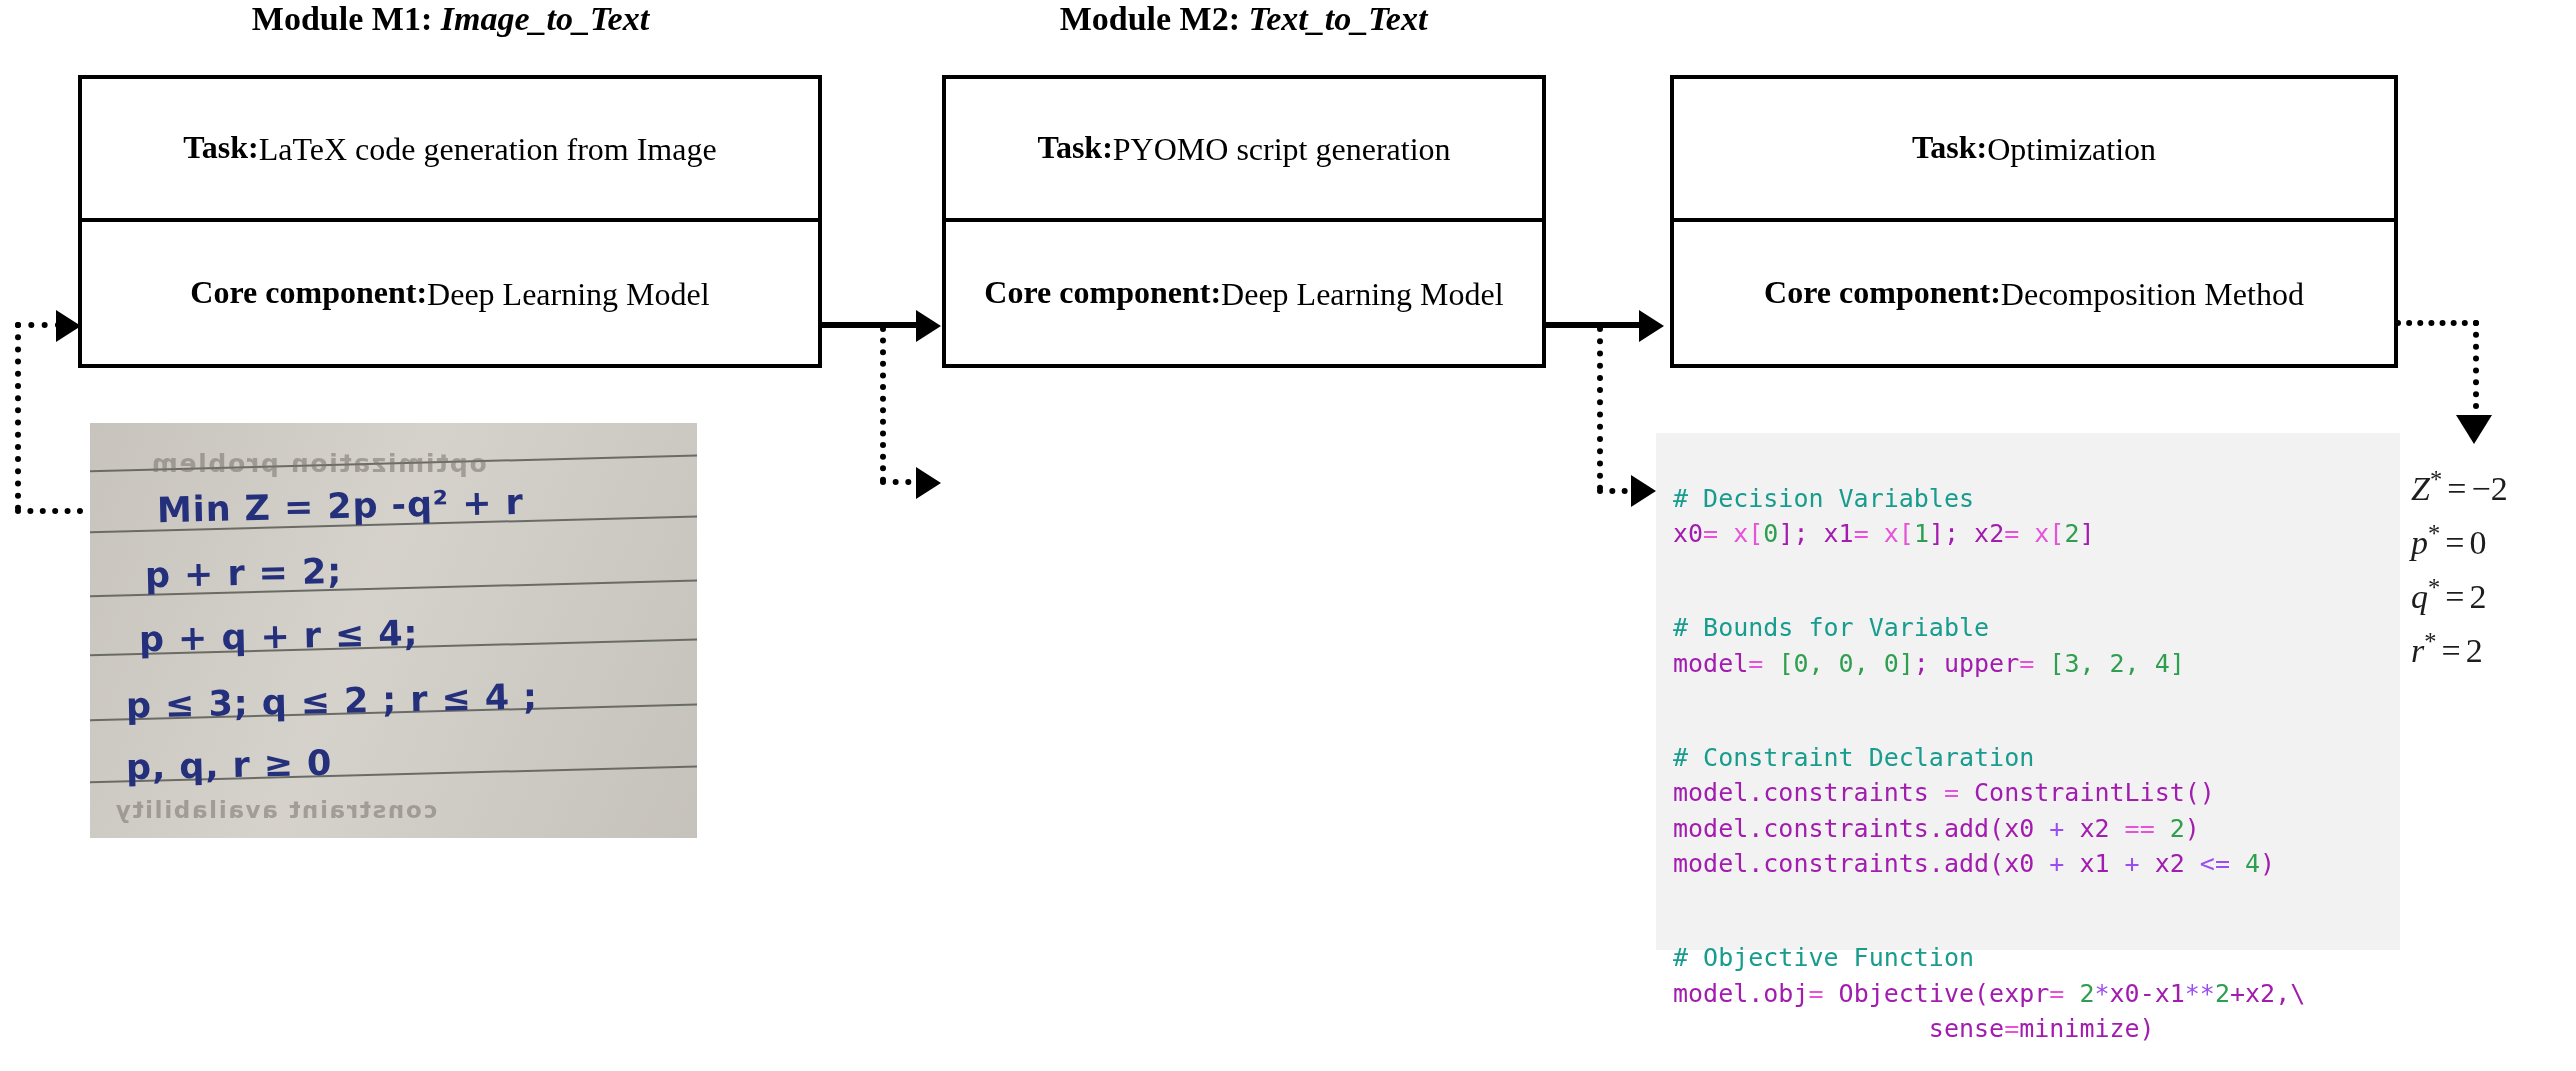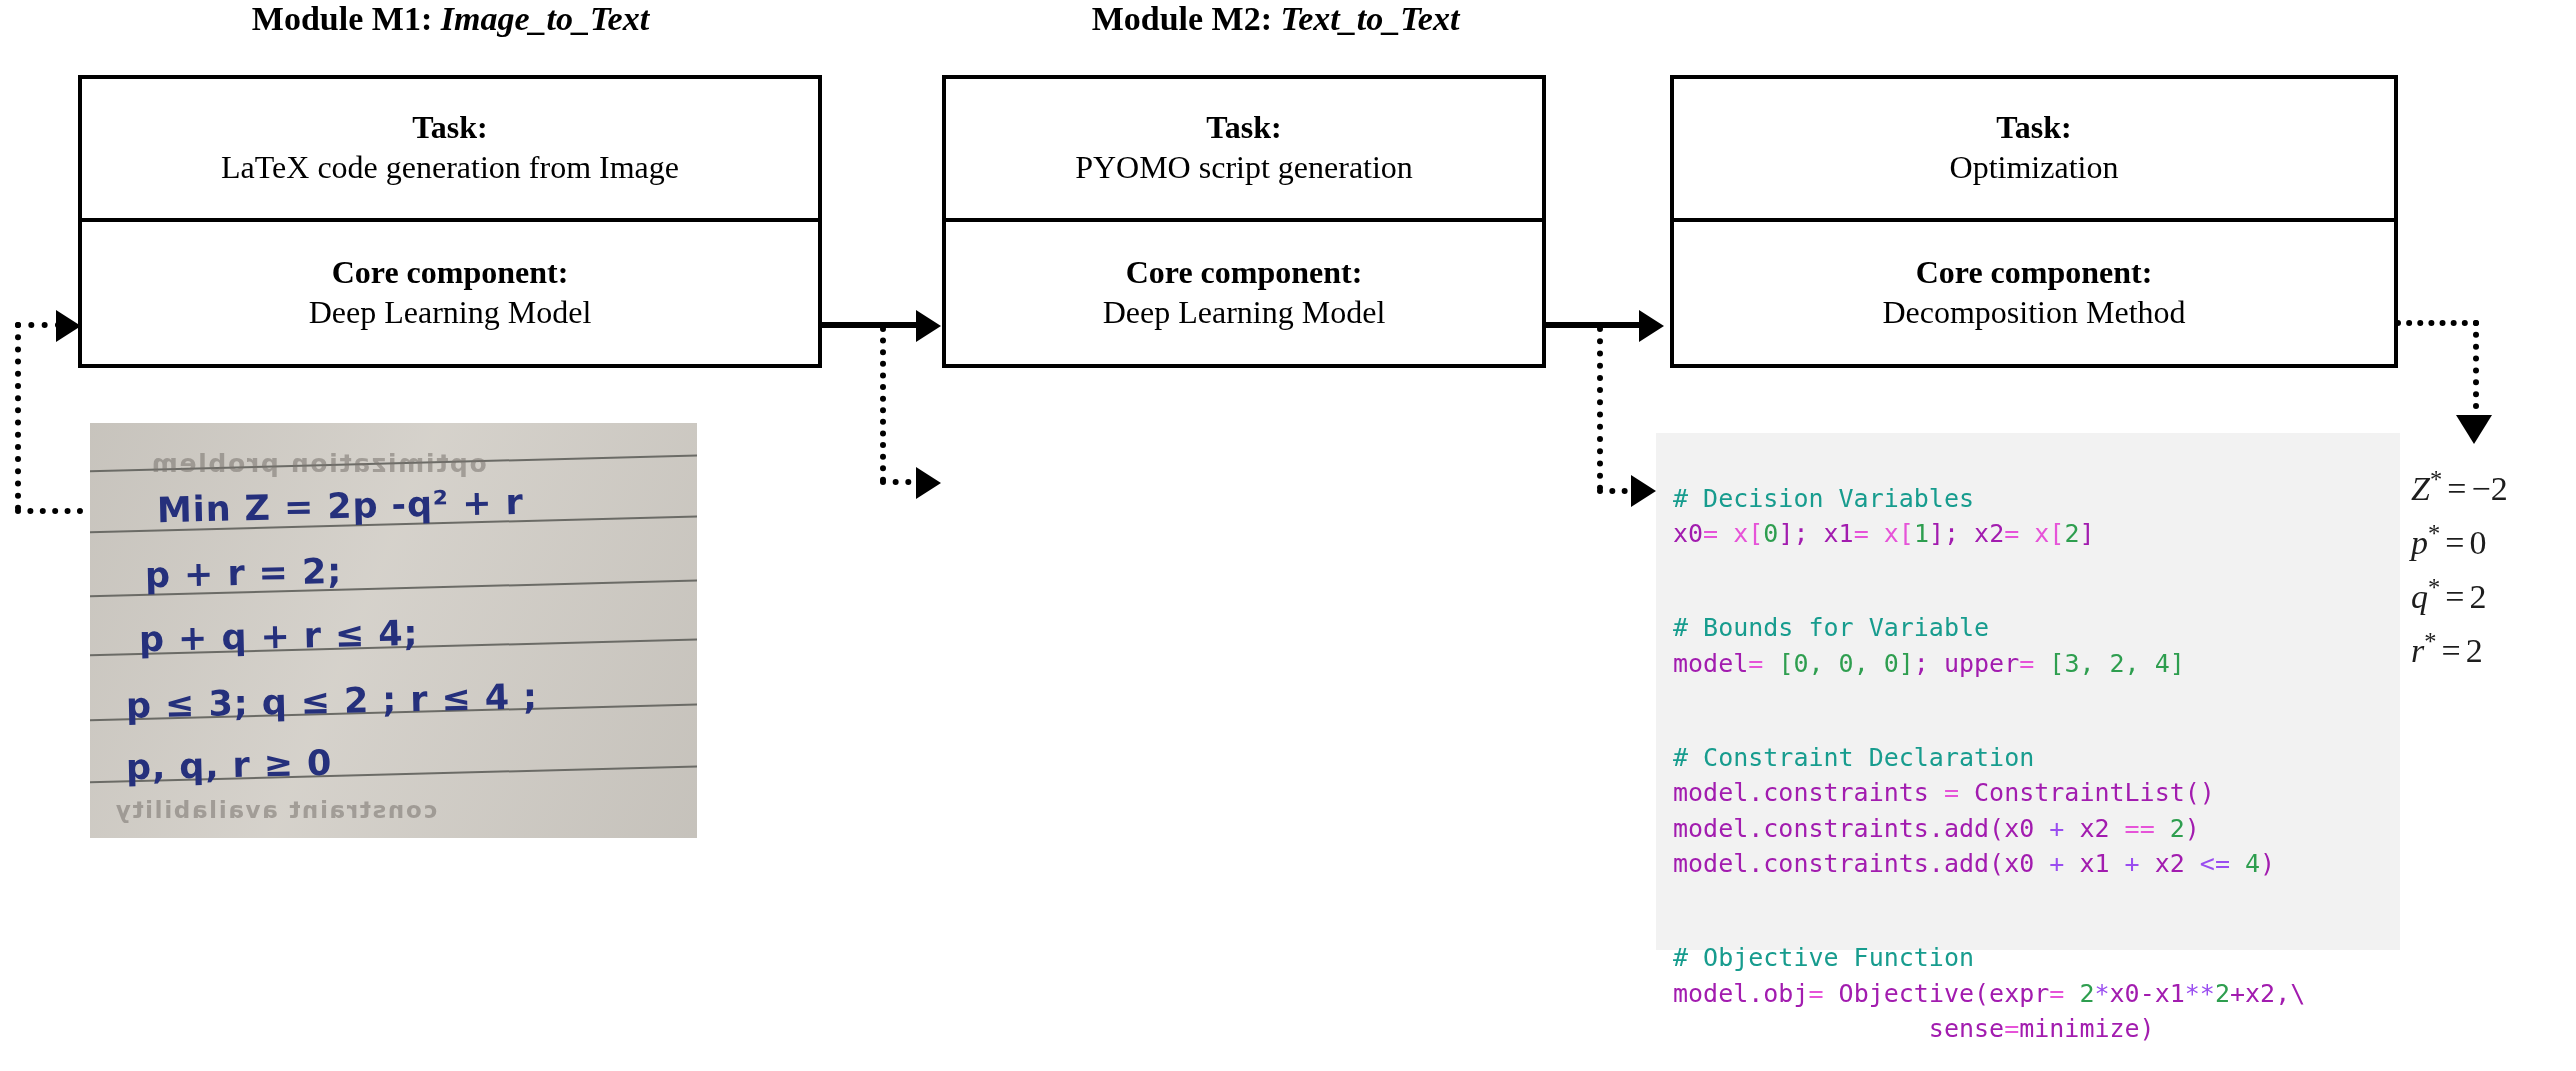--- a/index.html
+++ b/index.html
@@ -37,21 +37,21 @@
     position: absolute;
     border: 4.3px solid #000;
     background: #fff;
     box-sizing: border-box;
     display: flex;
     flex-direction: column;
   }
   .box-cell {
     flex: 1 1 50%;
     display: flex;
-    flex-direction: column;
+    flex-direction: row;
     align-items: center;
     justify-content: center;
     box-sizing: border-box;
   }
   .box-cell.upper {
     border-bottom: 4.3px solid #000;
   }
   .cell-heading {
     font-weight: bold;
     font-size: 32px;
@@ -196,21 +196,21 @@
     <div class="box-cell upper">
       <div class="cell-heading">Task:</div>
       <div class="cell-value">LaTeX code generation from Image</div>
     </div>
     <div class="box-cell">
       <div class="cell-heading">Core component:</div>
       <div class="cell-value">Deep Learning Model</div>
     </div>
   </div>
 
-  <div class="module-title" style="left:972px; top:0px; width:607px;">
+  <div class="module-title" style="left:940px; top:0px; width:607px;">
     <span>Module M2: </span><span class="mt-italic">Text_to_Text</span>
   </div>
 
   <div class="module-box" style="left:942px; top:75px; width:604px; height:293px;">
     <div class="box-cell upper">
       <div class="cell-heading">Task:</div>
       <div class="cell-value">PYOMO script generation</div>
     </div>
     <div class="box-cell">
       <div class="cell-heading">Core component:</div>

